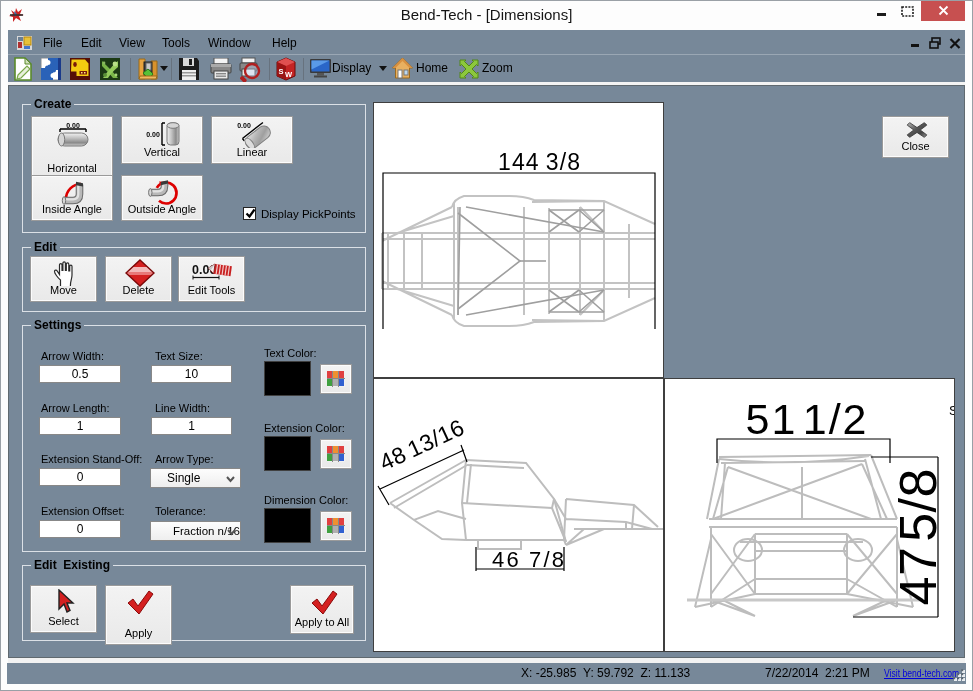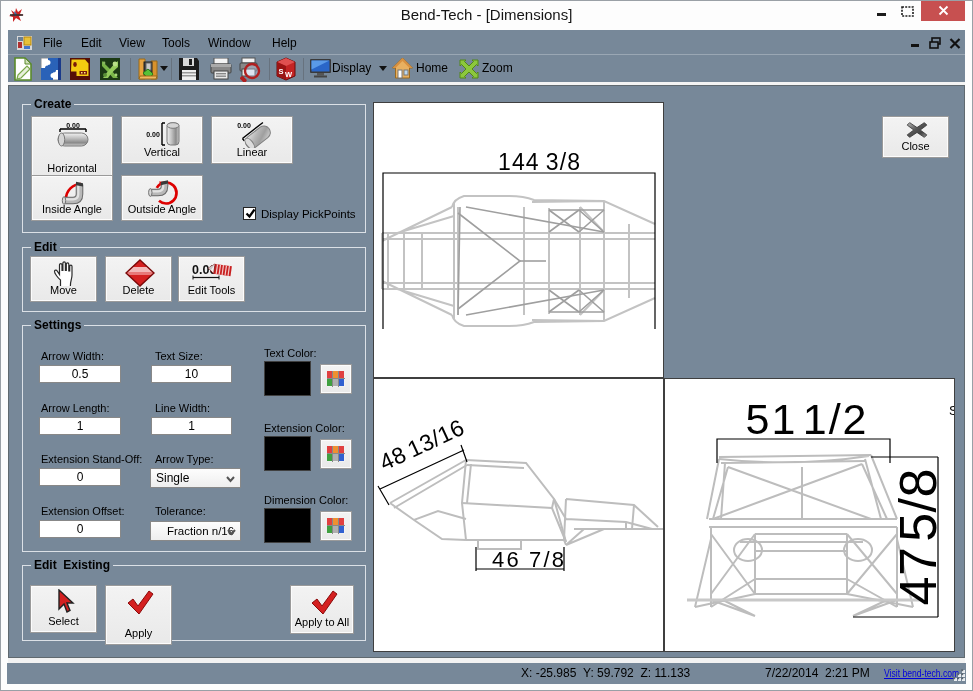--- a/index.html
+++ b/index.html
@@ -332,27 +332,27 @@
       <rect x="6" y="0" width="5" height="7" fill="#f09030"></rect>
       <rect x="12" y="0" width="5" height="7" fill="#e04040"></rect>
       <rect x="0" y="8" width="5" height="7" fill="#40a040"></rect>
       <rect x="6" y="8" width="5" height="7" fill="#b0b0b0"></rect>
       <rect x="12" y="8" width="5" height="7" fill="#3060d0"></rect>
       <path d="M0 7.5 h18 M5.5 0 v16 M11.5 0 v16" stroke="#888"></path>
     </svg>
 <div class="seplbl" style="left:41px;top:453px">Extension Stand-Off:</div>
 <div class="inp" style="left:39px;top:468px;width:82px;height:18px">0</div>
 <div class="seplbl" style="left:155px;top:453px">Arrow Type:</div>
-<div class="inp" style="left:150px;top:468px;width:91px;height:20px;text-align:left;padding-left:5px;font-size:12px;line-height:18px;background:linear-gradient(#fdfdfd,#eeeeee)">Single<svg class="abs" style="right:5px;top:7px" width="9" height="7" viewBox="0 0 9 7">
+<div class="inp" style="left:150px;top:468px;width:91px;height:20px;text-align:left;padding-left:16px;font-size:12px;line-height:18px;background:linear-gradient(#fdfdfd,#eeeeee)">Single<svg class="abs" style="right:5px;top:7px" width="9" height="7" viewBox="0 0 9 7">
         <path d="M1 1 L4.5 5 L8 1" stroke="#555" stroke-width="2" fill="none"></path>
       </svg></div>
 <div class="seplbl" style="left:41px;top:505px">Extension Offset:</div>
 <div class="inp" style="left:39px;top:520px;width:82px;height:18px">0</div>
 <div class="seplbl" style="left:155px;top:505px">Tolerance:</div>
-<div class="inp" style="left:150px;top:521px;width:91px;height:20px;text-align:left;padding-left:16px;font-size:11.5px;line-height:18px;background:linear-gradient(#fdfdfd,#eeeeee)">Fraction n/16<svg class="abs" style="right:4px;top:7px" width="9" height="7" viewBox="0 0 9 7">
+<div class="inp" style="left:150px;top:521px;width:91px;height:20px;text-align:right;padding-left:16px;font-size:11.5px;line-height:18px;background:linear-gradient(#fdfdfd,#eeeeee)">Fraction n/16<svg class="abs" style="right:4px;top:7px" width="9" height="7" viewBox="0 0 9 7">
         <path d="M1 1 L4.5 5 L8 1" stroke="#555" stroke-width="2" fill="none"></path>
       </svg></div>
 <div class="seplbl" style="left:264px;top:494px">Dimension Color:</div>
 <div class="sw" style="left:264px;top:508px;width:47px;height:35px"></div>
 <div class="btn" style="left:320px;top:511px;width:32px;height:30px"></div>
 <svg class="abs" style="left:327px;top:518px" width="18" height="16" viewBox="0 0 18 16">
       <rect width="18" height="16" fill="#f0f0f0"></rect>
       <rect x="0" y="0" width="5" height="7" fill="#e04040"></rect>
       <rect x="6" y="0" width="5" height="7" fill="#f09030"></rect>
       <rect x="12" y="0" width="5" height="7" fill="#e04040"></rect>

